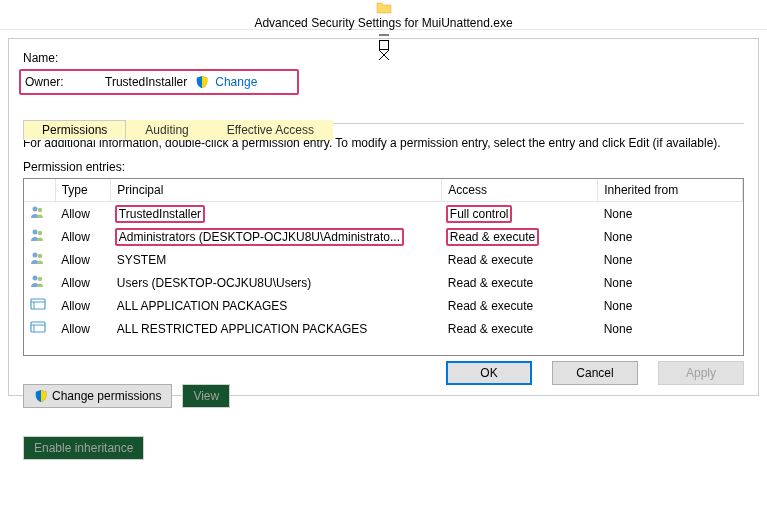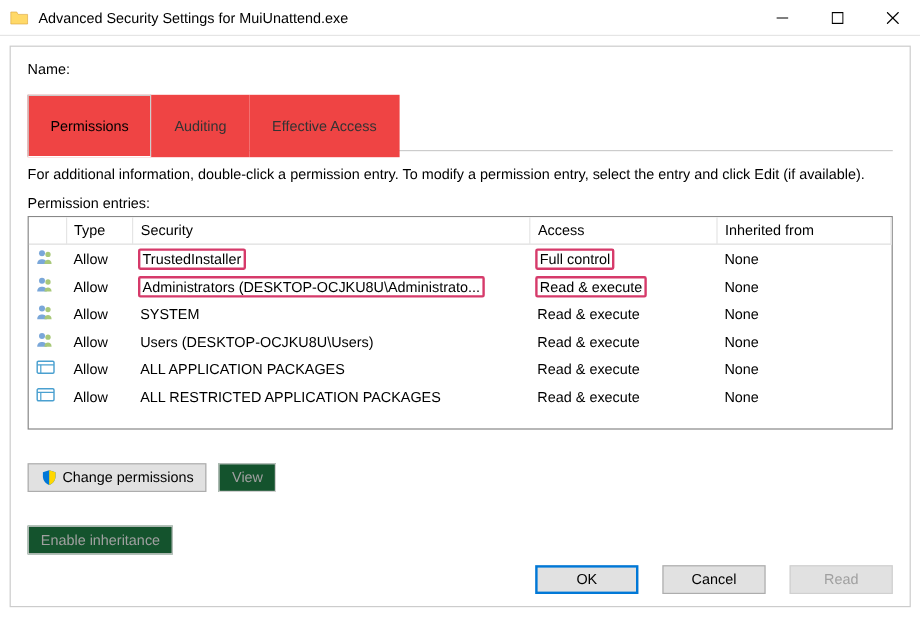--- a/index.html
+++ b/index.html
@@ -1,35 +1,35 @@
 <!DOCTYPE html>
 <html><head>
 <meta charset="utf-8">
 <style>
 * { box-sizing: border-box; margin: 0; padding: 0; }
 body { font-family: "Segoe UI", Tahoma, sans-serif; font-size: 12px; background: #fff; color: #000; width: 767px; height: 520px; overflow: hidden; }
 
-.titlebar { height: 30px; display: flex; align-items: center; border-bottom: 1px solid #e5e5e5; }
+.titlebar { height: 30px; display: flex; align-items: center; border-bottom: 1px solid #e5e5e5; flex-direction: column; }
 .titlebar .folder-icon { width: 16px; height: 16px; margin: 0 8px; }
 .titlebar .title { flex: 1; font-size: 12px; }
 .titlebar .winbtn { width: 46px; height: 30px; display: flex; align-items: center; justify-content: center; cursor: default; }
 
-.content { padding: 12px 14px 10px 14px; border: 1px solid #ccc; margin: 8px; height: 468px; position: relative; }
+.content { padding: 12px 14px 10px 14px; border: 1px solid #ccc; margin: 8px; height: 358px; position: relative; }
 
 .row { display: flex; align-items: center; margin-bottom: 8px; font-size: 12px; }
 .row .label { width: 82px; }
 .row .value { }
 
 .owner-row { border: 2px solid #d63a6a; border-radius: 2px; padding: 4px 4px; margin: -4px -4px 8px -4px; width: 280px; }
 .owner-row .label { width: 80px; }
 .change-link { color: #0066cc; margin-left: 6px; }
 .shield { width: 14px; height: 14px; vertical-align: -2px; margin-left: 8px; }
 
 .tabs { display: flex; border-bottom: 1px solid #ccc; margin-top: 4px; }
-.tab { padding: 18px 18px; border: 1px solid transparent; border-bottom: none; cursor: default; font-size: 12px; background: #ef4444; position: relative; top: 6px; }
+.tab { padding: 2px 18px; border: 1px solid transparent; border-bottom: none; cursor: default; font-size: 12px; background: #fef9c3; position: relative; top: 17px; }
 .tab.active { border-color: #ccc; border-bottom: 1px solid #fff; }
 .tab:not(.active) { color: #333; }
 
 .info-text { margin: 12px 0 10px 0; font-size: 12px; }
 .entries-label { font-size: 12px; margin-bottom: 4px; }
 
 .table-wrap { border: 1px solid #888; height: 178px; overflow-x: scroll; overflow-y: hidden; background: #fff; }
 .table { width: 100%; border-collapse: collapse; font-size: 12px; }
 .table th { text-align: left; font-weight: normal; padding: 4px 6px; border-right: 1px solid #e5e5e5; background: #fff; border-bottom: 1px solid #e5e5e5; }
 .table td { padding: 3px 6px; white-space: nowrap; }
@@ -78,37 +78,48 @@
       </svg>
     </div>
 </div>
 
 <div class="content">
 
   <div class="row">
     <span class="label">Name:</span>
   </div>
 
+  <div class="row owner-row">
+    <span class="label">Owner:</span>
+    <span class="value">TrustedInstaller</span>
+    <span class="shield">
+      <svg viewBox="0 0 16 16">
+          <path fill="#0078d7" d="M8 1l6 2v4c0 4-3 7-6 8-3-1-6-4-6-8V3z"></path>
+          <path fill="#ffd700" d="M8 1v14c3-1 6-4 6-8V3z"></path>
+        </svg>
+    </span>
+    <span class="change-link">Change</span>
+  </div>
 
   <div class="tabs">
     <div class="tab active">Permissions</div>
     <div class="tab">Auditing</div>
     <div class="tab">Effective Access</div>
   </div>
 
   <div class="info-text">For additional information, double-click a permission entry. To modify a permission entry, select the entry and click Edit (if available).</div>
   <div class="entries-label">Permission entries:</div>
 
   <div class="table-wrap">
     <table class="table">
       <thead>
         <tr>
           <th class="col-icon"></th>
           <th class="col-type">Type</th>
-          <th class="col-principal">Security</th>
+          <th class="col-principal">Principal</th>
           <th class="col-access">Access</th>
           <th class="col-inherited">Inherited from</th>
         </tr>
       </thead>
       <tbody id="tbody">
           <tr>
             <td><span class="user-icon"><svg viewBox="0 0 16 14">
                   <circle cx="5" cy="4" r="2.5" fill="#7aa7d9"></circle>
                   <circle cx="10" cy="5" r="2.2" fill="#a8c879"></circle>
                   <path d="M1 13c0-3 2-4 4-4s4 1 4 4z" fill="#7aa7d9"></path>
@@ -194,16 +205,16 @@
     <span class="btn disabled">View</span>
   </div>
 
   <div class="btnrow">
     <span class="btn disabled">Enable inheritance</span>
   </div>
 
   <div class="footer">
     <span class="btn primary">OK</span>
     <span class="btn">Cancel</span>
-    <span class="btn disabled">Read</span>
+    <span class="btn disabled">Apply</span>
   </div>
 
 </div>
 
 </body></html>

